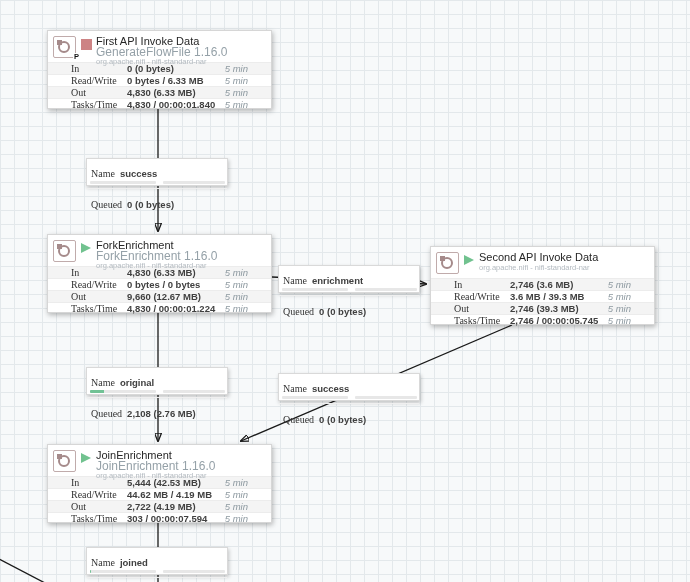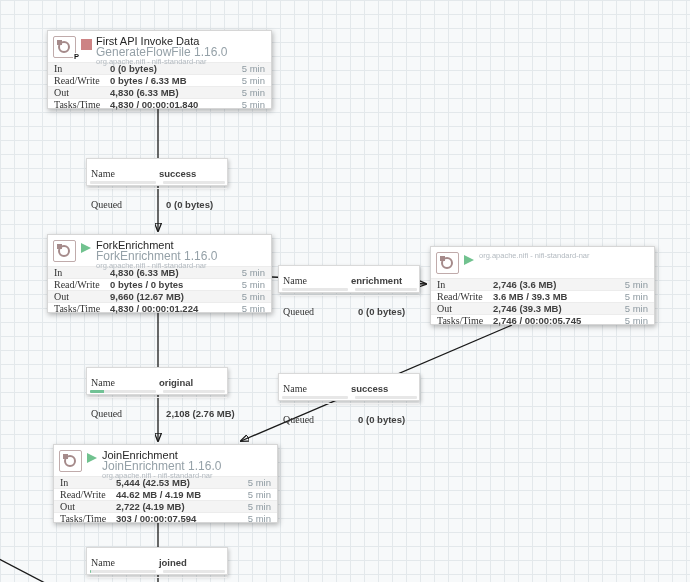--- a/index.html
+++ b/index.html
@@ -48,37 +48,37 @@
   .status.running{
     width:0;height:0;background:none;
     border-left:10px solid var(--running);
     border-top:5.5px solid transparent;border-bottom:5.5px solid transparent;
   }
   .proc-titles{position:absolute;left:48px;top:4px;right:4px;}
   .proc-name{font-size:11px;color:#262626;line-height:12px;white-space:nowrap;}
   .proc-type{font-size:12px;color:#95a1a8;line-height:10px;white-space:nowrap;}
   .proc-bundle{font-size:7.5px;color:#b3bac0;line-height:9px;white-space:nowrap;}
   .stat-row{
-    display:flex;align-items:center;height:12px;padding:0 6px;
+    display:flex;align-items:center;height:12px;padding:0 23px;
     border-top:1px solid #ececec;font-size:9.5px;color:#404040;justify-content:center;
   }
   .stat-row.alt{background:var(--row-alt);}
   .stat-label{
     width:56px;flex:none;font-family:"Liberation Serif",serif;
     font-size:10px;color:#333;
   }
   .stat-value{flex:1;font-weight:bold;white-space:nowrap;overflow:hidden;}
-  .stat-time{flex:none;color:#8d99a0;padding-left:4px;}
+  .stat-time{flex:none;color:#8d99a0;padding-left:4px;font-style:italic;}
 
   
   .conn-label{
     position:absolute;width:142px;height:28px;background:#fff;
     border:1px solid #d9d9d9;box-shadow:1px 2px 4px rgba(0,0,0,0.22);
   }
-  .conn-row{display:flex;align-items:center;height:30px;padding:0 4px;font-size:9.5px;gap:39px;}
+  .conn-row{display:flex;align-items:center;height:30px;padding:0 4px;font-size:9.5px;}
   .conn-row.name-row{border-bottom:1px solid #efefef;}
   .conn-key{font-family:"Liberation Serif",serif;font-size:10px;color:#333;margin-right:5px;}
   .conn-val{font-weight:bold;color:#404040;white-space:nowrap;}
   .conn-bars{position:absolute;left:0;right:0;bottom:1px;height:3px;}
   .bar{position:absolute;top:0;height:3px;background:var(--bar-track);border-radius:1px;overflow:hidden;}
   .bar.count{left:3px;width:66px;}
   .bar.size{left:76px;width:62px;}
   .bar .fill{height:100%;width:0;background:var(--queue-fill);}
 </style>
 </head>
@@ -172,20 +172,21 @@
   </div>
 
   <div class="processor" style="left:430px;top:246px">
     <div class="proc-header">
       <div class="proc-icon">
         <span class="icon-circle"></span>
         <span class="icon-sq"></span>
       </div>
       <span class="status running"></span>
       <div class="proc-titles">
+        <div class="proc-name">Second API Invoke Data</div>
         <div class="proc-bundle">org.apache.nifi - nifi-standard-nar</div>
       </div>
     </div>
     <div class="stat-row alt">
       <span class="stat-label">In</span>
       <span class="stat-value">2,746 (3.6 MB)</span>
       <span class="stat-time">5 min</span>
     </div>
     <div class="stat-row">
       <span class="stat-label">Read/Write</span>
@@ -197,21 +198,21 @@
       <span class="stat-value">2,746 (39.3 MB)</span>
       <span class="stat-time">5 min</span>
     </div>
     <div class="stat-row">
       <span class="stat-label">Tasks/Time</span>
       <span class="stat-value">2,746 / 00:00:05.745</span>
       <span class="stat-time">5 min</span>
     </div>
   </div>
 
-  <div class="processor" style="left:53px;top:444px">
+  <div class="processor" style="left:47px;top:444px">
     <div class="proc-header">
       <div class="proc-icon">
         <span class="icon-circle"></span>
         <span class="icon-sq"></span>
       </div>
       <span class="status running"></span>
       <div class="proc-titles">
         <div class="proc-name">JoinEnrichment</div>
         <div class="proc-type">JoinEnrichment 1.16.0</div>
         <div class="proc-bundle">org.apache.nifi - nifi-standard-nar</div>

